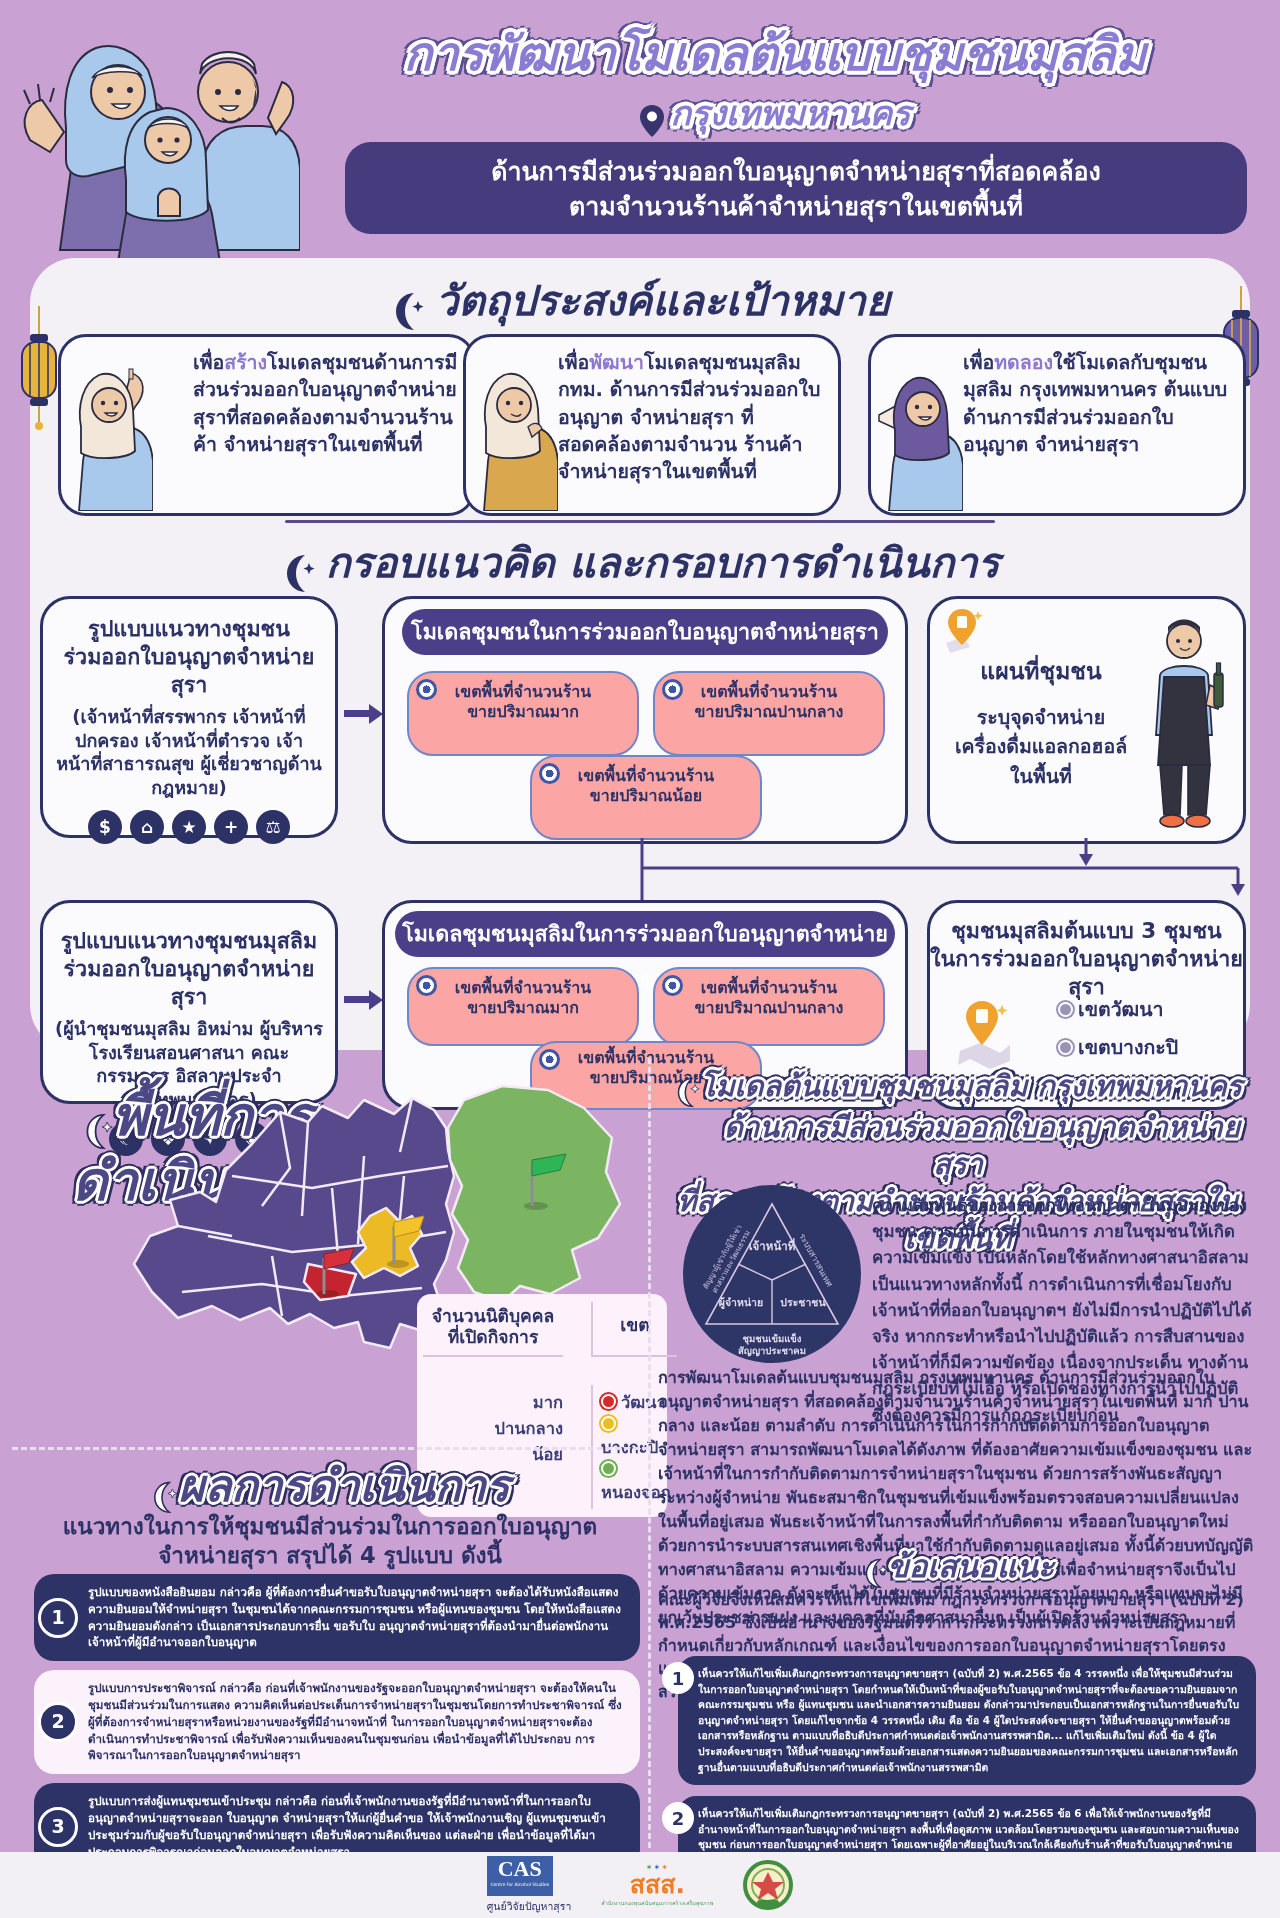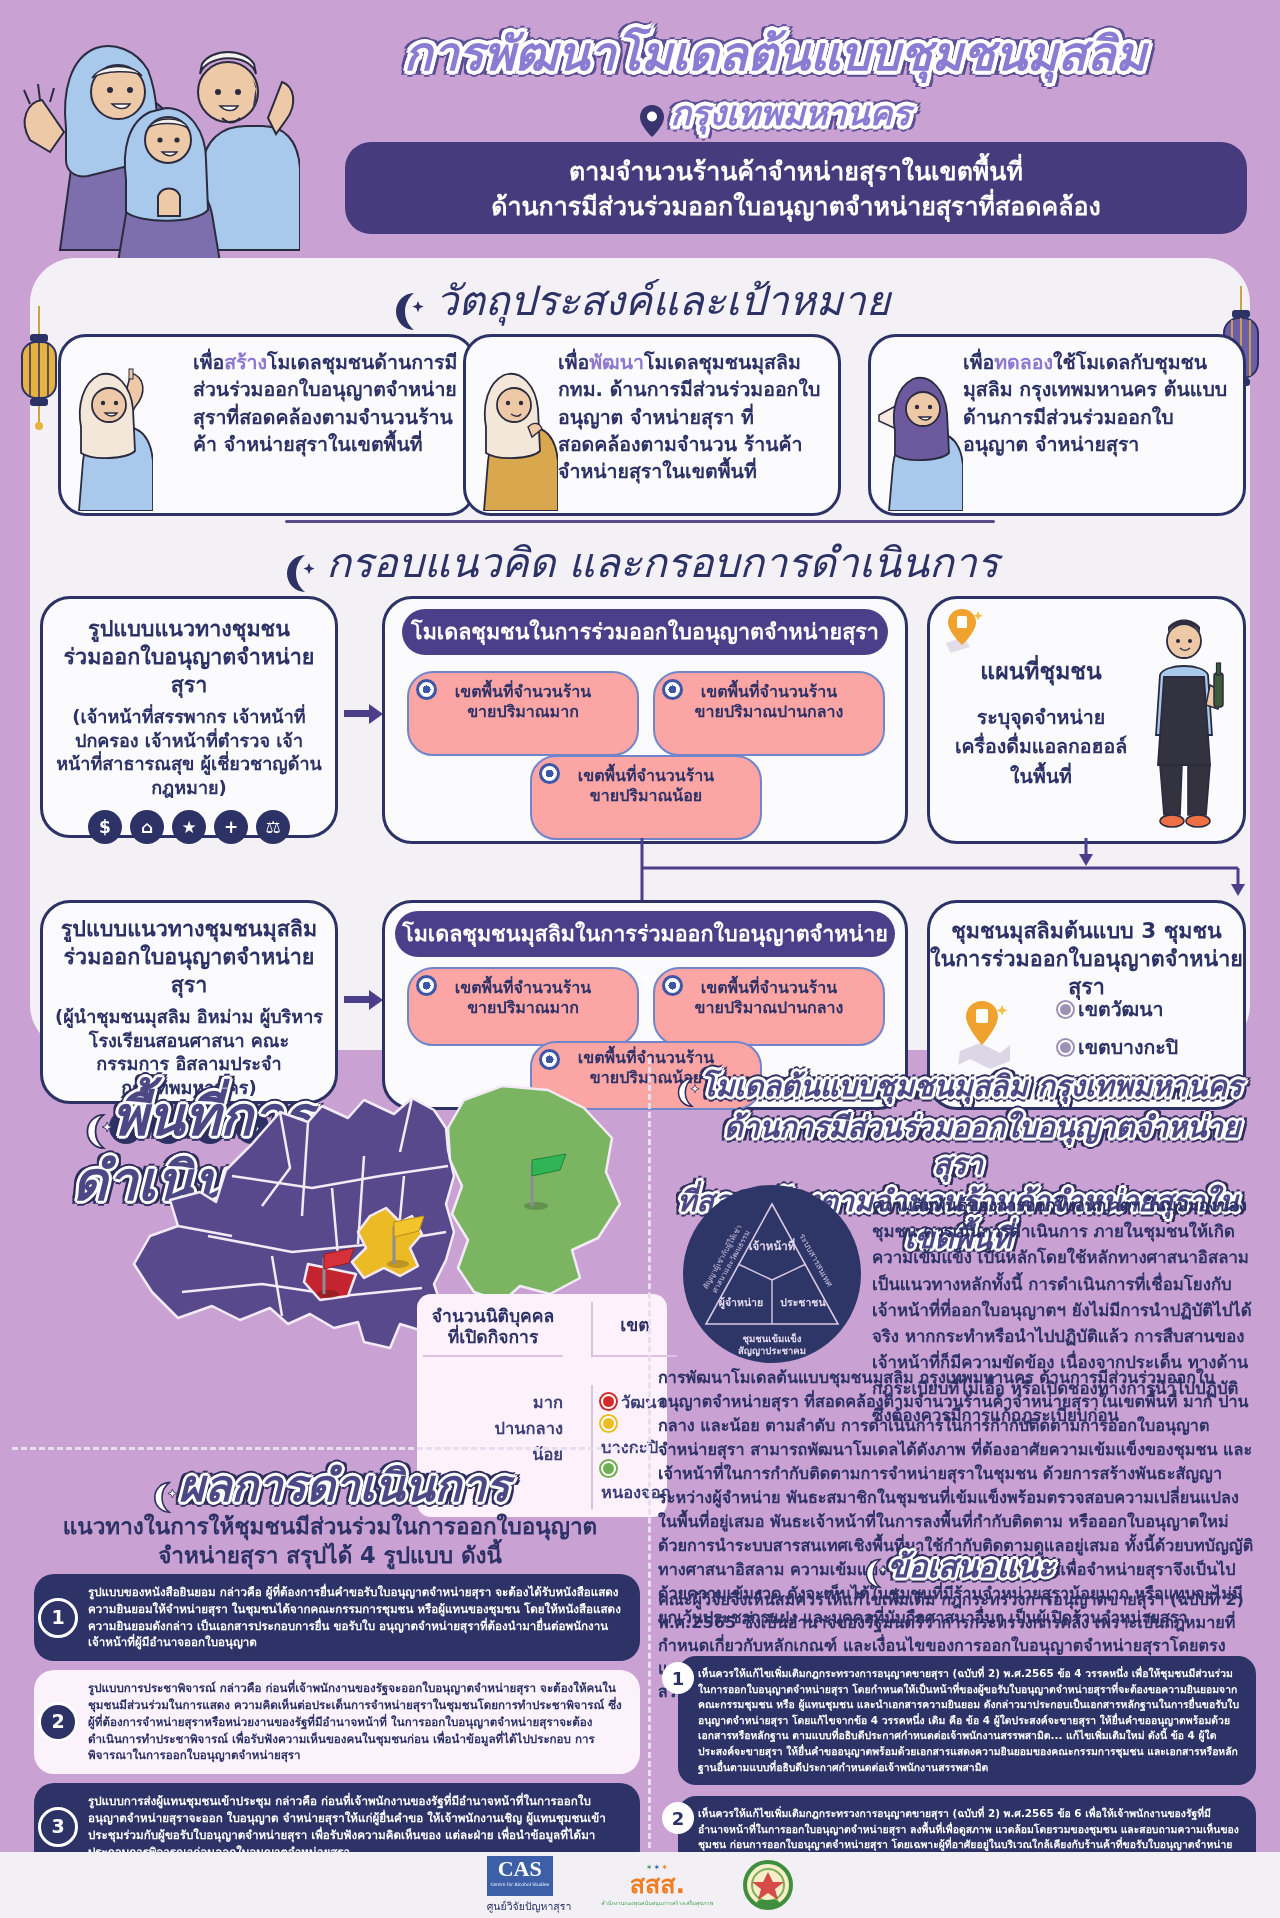--- a/index.html
+++ b/index.html
@@ -10,21 +10,21 @@
   .center{text-align:center;}
 
   
   .bubble{font-style:italic;font-weight:800;color:#4c4886;
     text-shadow:-2px -2px 0 #fff,2px -2px 0 #fff,-2px 2px 0 #fff,2px 2px 0 #fff,-3px 0 0 #fff,3px 0 0 #fff,0 -3px 0 #fff,0 3px 0 #fff,
     -5px -3px 0 #2e2d5e,5px -3px 0 #2e2d5e,-5px 3px 0 #2e2d5e,5px 3px 0 #2e2d5e,-5px 0 0 #2e2d5e,5px 0 0 #2e2d5e,0 -5px 0 #2e2d5e,0 5px 0 #2e2d5e;}
   .bubble-purple{font-style:italic;font-weight:800;color:#8b7cd3;
     text-shadow:-3px -3px 0 #fff,3px -3px 0 #fff,-3px 3px 0 #fff,3px 3px 0 #fff,-4px 0 0 #fff,4px 0 0 #fff,0 -4px 0 #fff,0 4px 0 #fff,
     -6px -4px 0 #5a4d93,6px -4px 0 #5a4d93,-6px 4px 0 #5a4d93,6px 4px 0 #5a4d93,-6px 0 0 #5a4d93,6px 0 0 #5a4d93,0 -6px 0 #5a4d93,0 6px 0 #5a4d93;}
 
-  .section-heading{font-weight:400;font-style:italic;color:#2c3166;}
+  .section-heading{font-weight:700;font-style:italic;color:#2c3166;}
 
   .white-card{position:absolute;left:30px;top:258px;width:1220px;height:792px;background:#f3f1f5;border-radius:45px;}
 
   .obj-card{position:absolute;top:76px;width:372px;height:176px;border:3px solid #2c3166;border-radius:28px;background:#fbfafd;}
   .obj-text{margin-left:92px;padding:12px 14px 6px 0;font-size:19.5px;font-weight:700;line-height:1.4;color:#2c3166;}
   .hl{color:#8d77d1;}
 
   .fw-box{position:absolute;border:3px solid #2c3166;border-radius:30px;background:#fbfafd;}
   .fw-title{font-size:21.5px;font-weight:800;color:#2c3166;text-align:center;line-height:1.3;}
   .fw-sub{font-size:18px;font-weight:600;color:#2c3166;text-align:center;line-height:1.32;margin-top:6px;}
@@ -117,22 +117,22 @@
 
   <div class="abs" style="left:290px;top:86px;width:970px;text-align:center;">
     <svg class="crescent-svg" width="26" height="34" viewBox="0 0 26 34">
       <path d="M13,1 C6,1 1,6.5 1,13 C1,22 13,33 13,33 C13,33 25,22 25,13 C25,6.5 20,1 13,1 Z" fill="#37346e"></path>
       <circle cx="13" cy="12.5" r="5" fill="#fff"></circle>
     </svg>
     <span class="bubble-purple" style="font-size:34px;">กรุงเทพมหานคร</span>
   </div>
 
   <div class="abs" style="left:345px;top:142px;width:902px;height:92px;background:#463b7c;border-radius:26px;color:#fff;text-align:center;padding-top:12px;box-sizing:border-box;">
+    <div style="font-size:25px;font-weight:700;line-height:1.4;">ด้านการมีส่วนร่วมออกใบอนุญาตจำหน่ายสุราที่สอดคล้อง</div>
     <div style="font-size:25px;font-weight:700;line-height:1.4;">ตามจำนวนร้านค้าจำหน่ายสุราในเขตพื้นที่</div>
-    <div style="font-size:25px;font-weight:700;line-height:1.4;">ด้านการมีส่วนร่วมออกใบอนุญาตจำหน่ายสุราที่สอดคล้อง</div>
   </div>
 
   <div class="white-card">
 
     <svg class="abs" style="left:-14px;top:48px" width="46" height="150" viewBox="0 0 46 150">
       <line x1="23" y1="0" x2="23" y2="28" stroke="#caa43c" stroke-width="2"></line>
       <rect x="14" y="28" width="18" height="8" rx="3" fill="#2c3166"></rect>
       <rect x="6" y="36" width="34" height="56" rx="14" fill="#e8b23f" stroke="#2c3166" stroke-width="2"></rect>
       <line x1="14" y1="38" x2="14" y2="90" stroke="#2c3166" stroke-width="1.5"></line>
       <line x1="23" y1="36" x2="23" y2="92" stroke="#2c3166" stroke-width="1.5"></line>
@@ -283,21 +283,21 @@
       <g stroke="#4c3f8a" stroke-width="3" fill="none">
         <line x1="272" y1="0" x2="272" y2="62"></line>
         <line x1="272" y1="30" x2="868" y2="30"></line>
         <line x1="868" y1="30" x2="868" y2="48"></line>
         <line x1="716" y1="0" x2="716" y2="18"></line>
       </g>
       <polygon points="868,58 861,46 875,46" fill="#4c3f8a"></polygon>
       <polygon points="716,28 709,16 723,16" fill="#4c3f8a"></polygon>
     </svg>
 
-    <div class="fw-box" style="left:10px;top:642px;width:298px;height:204px;padding:12px 10px;box-sizing:border-box;">
+    <div class="fw-box" style="left:10px;top:642px;width:298px;height:204px;padding:24px 10px;box-sizing:border-box;">
       <div class="fw-title"><span>รูปแบบแนวทางชุมชนมุสลิม</span><br><span>ร่วมออกใบอนุญาตจำหน่ายสุรา</span></div>
       <div class="fw-sub">(ผู้นำชุมชนมุสลิม อิหม่าม ผู้บริหาร โรงเรียนสอนศาสนา คณะกรรมการ อิสลามประจำกรุงเทพมหานคร)</div>
       <div class="icon-row">
         <span class="icon-dot">☾</span>
         <span class="icon-dot">❖</span>
         <span class="icon-dot">✦</span>
         <span class="icon-dot">◈</span>
       </div>
     </div>
 

